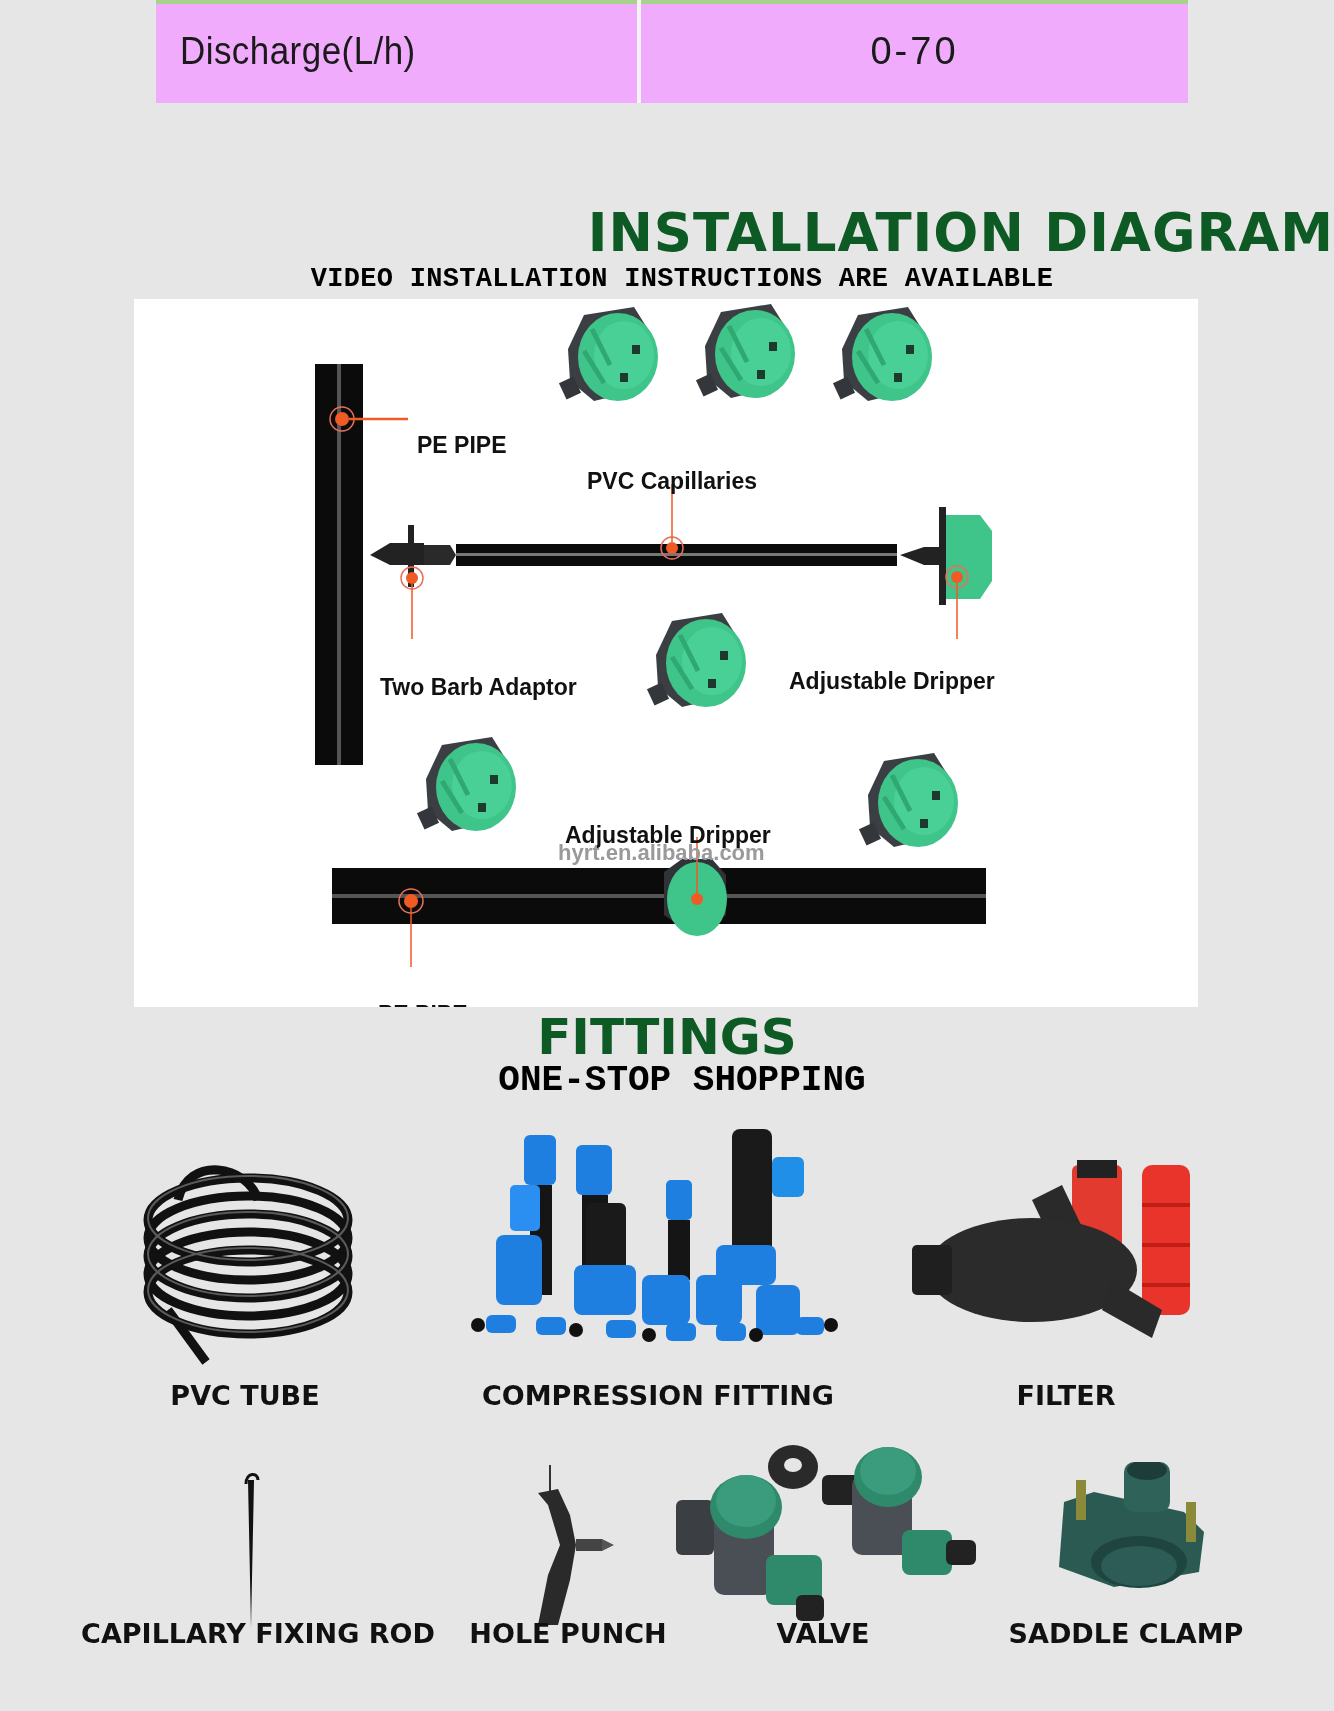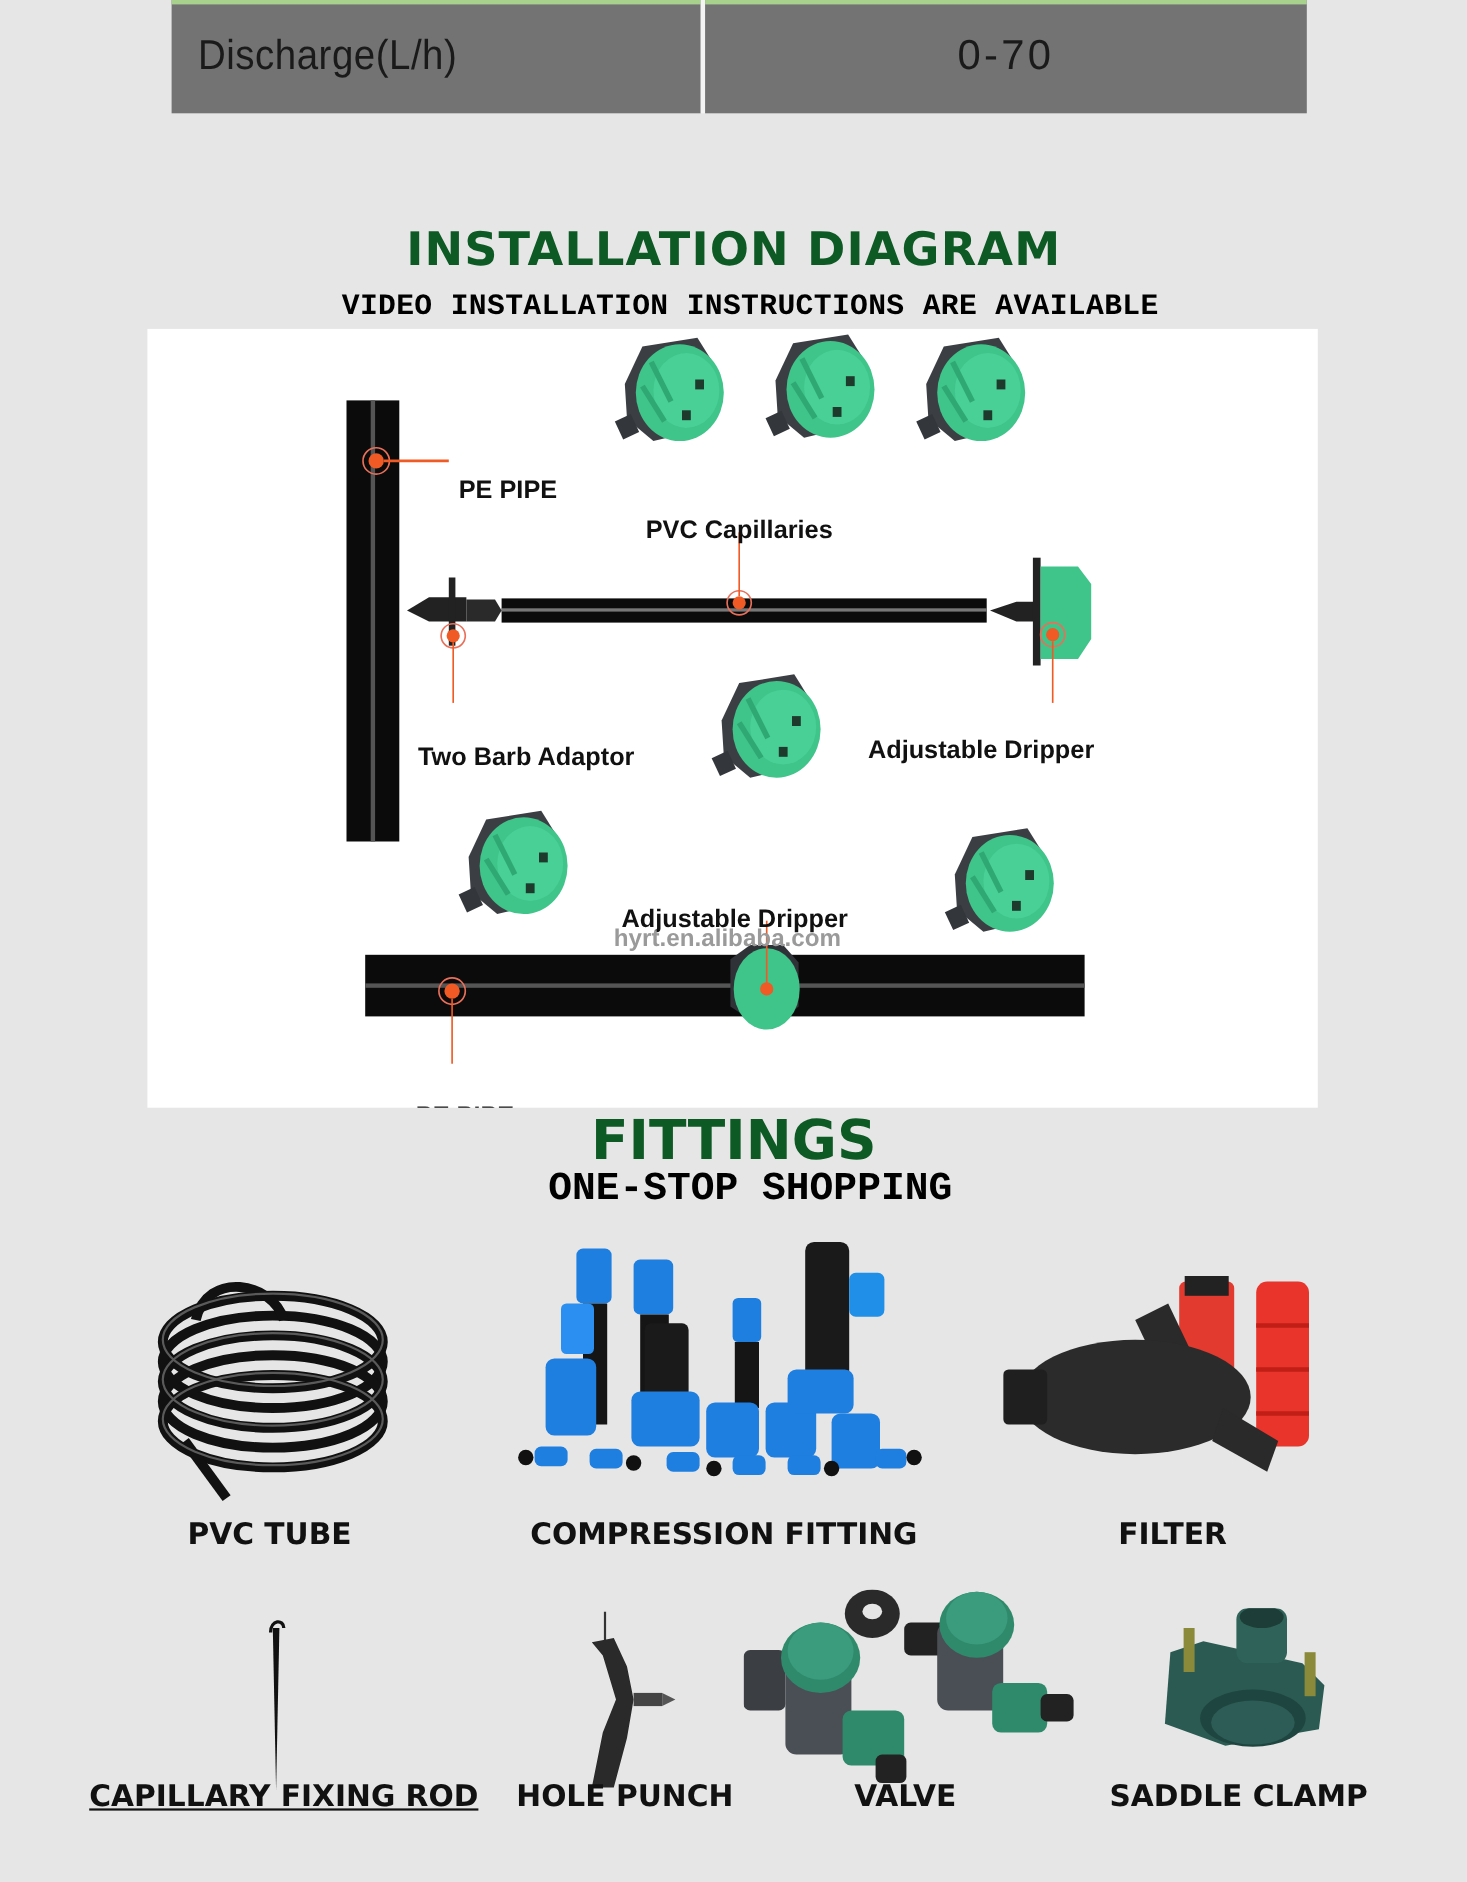--- a/index.html
+++ b/index.html
@@ -4,37 +4,37 @@
 <style>
   html, body { margin:0; padding:0; }
   body {
     width:1334px; height:1711px; background:#e6e6e6; position:relative; overflow:hidden;
     font-family:"DejaVu Sans", sans-serif;
   }
   .abs { position:absolute; }
 
   
   .spec-table { left:156px; top:0; width:1020px; height:103px; }
-  .spec-cell { position:absolute; top:0; height:103px; background:#737373; }
+  .spec-cell { position:absolute; top:0; height:103px; background:#f0abfc; }
   .spec-cell .topbar { position:absolute; left:0; right:0; top:0; height:4px; background:#a9d18e; }
   .spec-left { left:0; width:481px; }
   .spec-right { left:485px; width:535px;padding-left:12px; }
   .spec-divider { position:absolute; left:481px; top:0; width:4px; height:103px; background:#f4f4f4; }
   .spec-label { position:absolute; left:24px; top:30px; font-size:38px; color:#1a1a1a; letter-spacing:0.5px;
     font-family:"Liberation Sans", sans-serif; transform:scaleX(0.92); transform-origin:left; }
   .spec-value { position:absolute; left:0; right:0; top:30px; text-align:center; font-size:38px; color:#1a1a1a; letter-spacing:3px;
     font-family:"Liberation Sans", sans-serif; }
 
   
   .section-title { left:0; width:1334px; text-align:center; color:#0d5a24; font-weight:bold;
     font-family:"DejaVu Sans", sans-serif; }
   .section-sub { left:0; width:1334px; text-align:center; color:#000000; font-weight:bold;
     font-family:Liberation Mono, monospace;padding-left:15px; }
 
-  .install-title { top:202px; font-size:42px; letter-spacing:1px; }
+  .install-title { top:202px; font-size:53px; letter-spacing:1px;text-align:right; }
   .install-sub { top:264px; font-size:27px; letter-spacing:0.3px; }
 
   
   .diagram { left:134px; top:299px; width:1064px; height:708px; background:#ffffff; overflow:hidden; }
   .diagram svg { position:absolute; left:0; top:0; }
   .dlabel { position:absolute; font-family:"Liberation Sans", sans-serif; font-weight:bold; color:#111; font-size:23px; white-space:nowrap;margin-top:24px; }
   .watermark { position:absolute; font-family:"Liberation Sans", sans-serif; color:#9a9a9a; font-size:22px; white-space:nowrap; }
 
   .fit-title { top:1008px; font-size:50px; }
   .fit-sub { top:1012px; font-size:36px;margin-top:48px; }
@@ -208,21 +208,21 @@
     <path d="M200,120 L250,150 L240,178 L190,150 Z" fill="#2a2a2a"></path>
   </svg>
   <div class="item-label" style="left:1066px; top:1380px;">FILTER</div>
 </div>
 
 <div class="item" style="left:0; top:0;">
   <svg class="item-img" style="left:236px; top:1470px;" width="30" height="160" viewBox="0 0 30 160">
     <path d="M10,14 C10,2 22,2 22,10" fill="none" stroke="#111" stroke-width="3"></path>
     <path d="M12,10 L18,10 L15,158 Z" fill="#111"></path>
   </svg>
-  <div class="item-label" style="left:258px; top:1618px;text-decoration:underline;">CAPILLARY FIXING ROD</div>
+  <div class="item-label" style="left:258px; top:1618px;">CAPILLARY FIXING ROD</div>
 </div>
 
 <div class="item" style="left:0; top:0;">
   <svg class="item-img" style="left:530px; top:1465px;" width="100" height="165" viewBox="0 0 100 165">
     <line x1="20" y1="0" x2="20" y2="28" stroke="#333" stroke-width="2"></line>
     <path d="M8,28 L28,24 L40,50 L46,80 L40,115 L28,160 L8,160 L18,110 L30,80 L18,40 Z" fill="#2a2a2a"></path>
     <rect x="46" y="74" width="26" height="12" fill="#444"></rect>
     <path d="M72,74 L84,80 L72,86 Z" fill="#555"></path>
   </svg>
   <div class="item-label" style="left:568px; top:1618px;">HOLE PUNCH</div>

